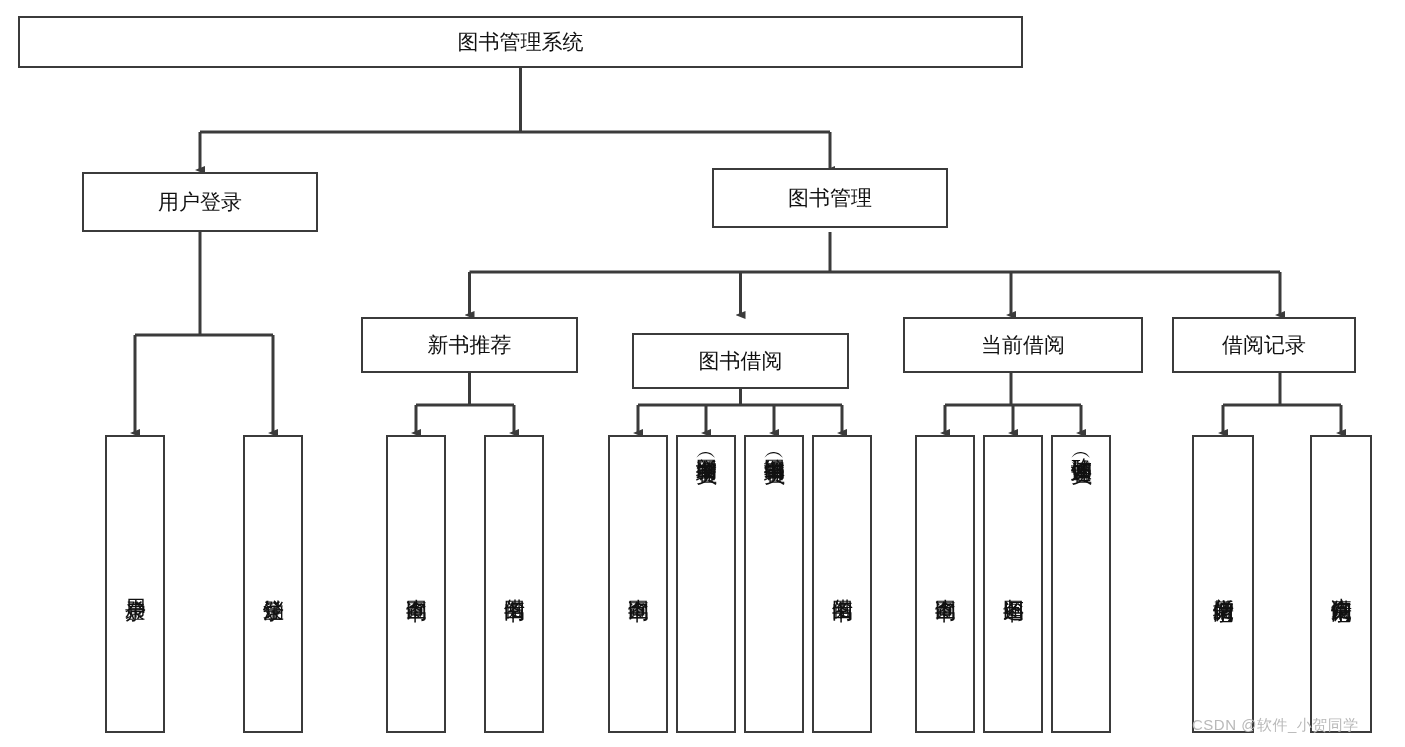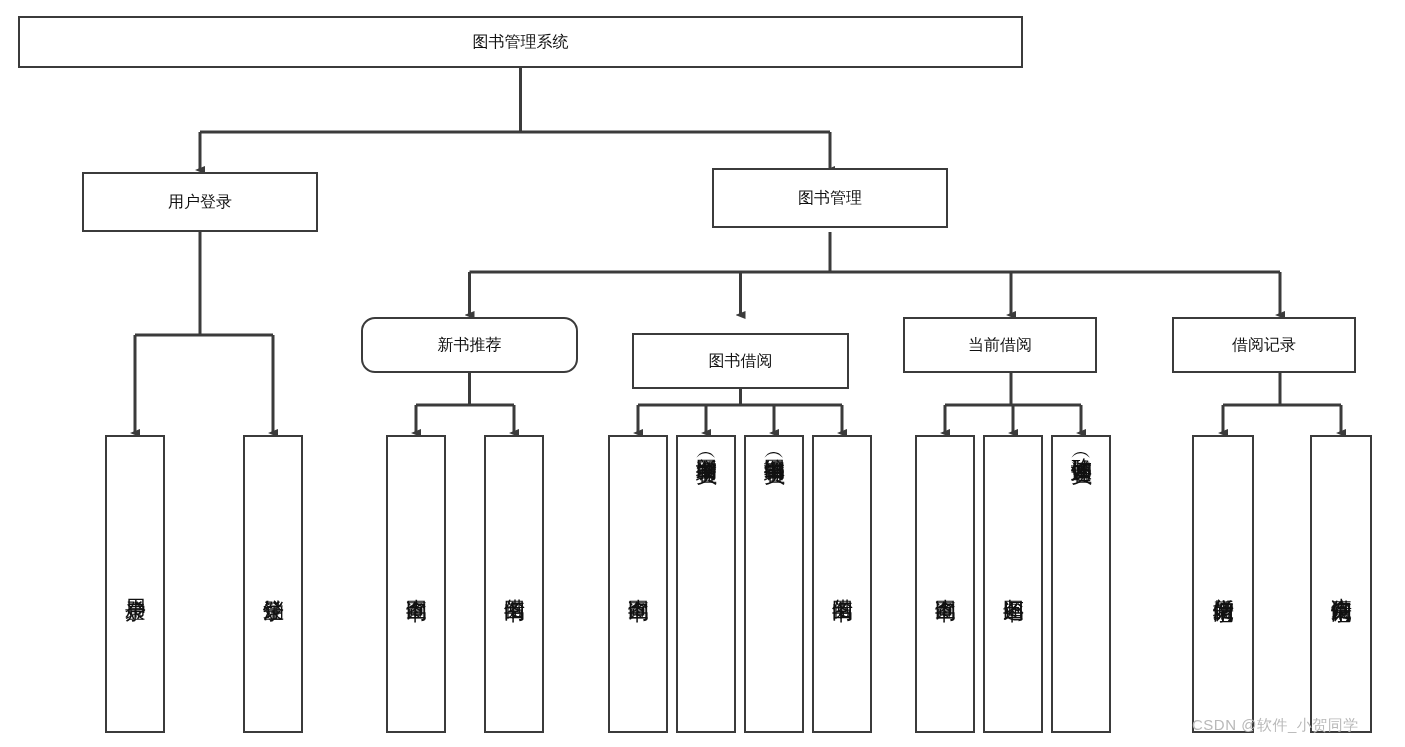--- a/index.html
+++ b/index.html
@@ -36,21 +36,21 @@
     color: #111111;
   }
   .node .label {
     display: block;
     text-align: center;
     line-height: 1.18;
     color: #111111;
   }
   .node.horiz .label {
     writing-mode: horizontal-tb;
-    font-size: 16px;
+    font-size: 21px;
   }
   .node.vert {
     align-items: flex-start;
     justify-content: center;
     padding-top: 4px;
   }
   .node.vert .label {
     writing-mode: vertical-rl;
     text-orientation: upright;
     font-size: 21px;
@@ -120,27 +120,27 @@
   <div id="node-layer">
       <div class="node horiz" style="left: 18px; top: 16px; width: 1005px; height: 52px;">
         <span class="label">图书管理系统</span>
       </div>
       <div class="node horiz" style="left: 82px; top: 172px; width: 236px; height: 60px;">
         <span class="label">用户登录</span>
       </div>
       <div class="node horiz" style="left: 712px; top: 168px; width: 236px; height: 60px;">
         <span class="label">图书管理</span>
       </div>
-      <div class="node horiz" style="left: 361px; top: 317px; width: 217px; height: 56px; border-radius: 14px;">
+      <div class="node horiz" style="left: 361px; top: 317px; width: 217px; height: 56px;">
         <span class="label">新书推荐</span>
       </div>
       <div class="node horiz" style="left: 632px; top: 333px; width: 217px; height: 56px;">
         <span class="label">图书借阅</span>
       </div>
-      <div class="node horiz" style="left: 903px; top: 317px; width: 194px; height: 56px;">
+      <div class="node horiz" style="left: 903px; top: 317px; width: 240px; height: 56px;">
         <span class="label">当前借阅</span>
       </div>
       <div class="node horiz" style="left: 1172px; top: 317px; width: 184px; height: 56px;">
         <span class="label">借阅记录</span>
       </div>
       <div class="node vert centered" style="left: 105px; top: 435px; width: 60px; height: 298px;">
         <span class="label">用户登录</span>
       </div>
       <div class="node vert centered" style="left: 243px; top: 435px; width: 60px; height: 298px;">
         <span class="label">注销登录</span>

